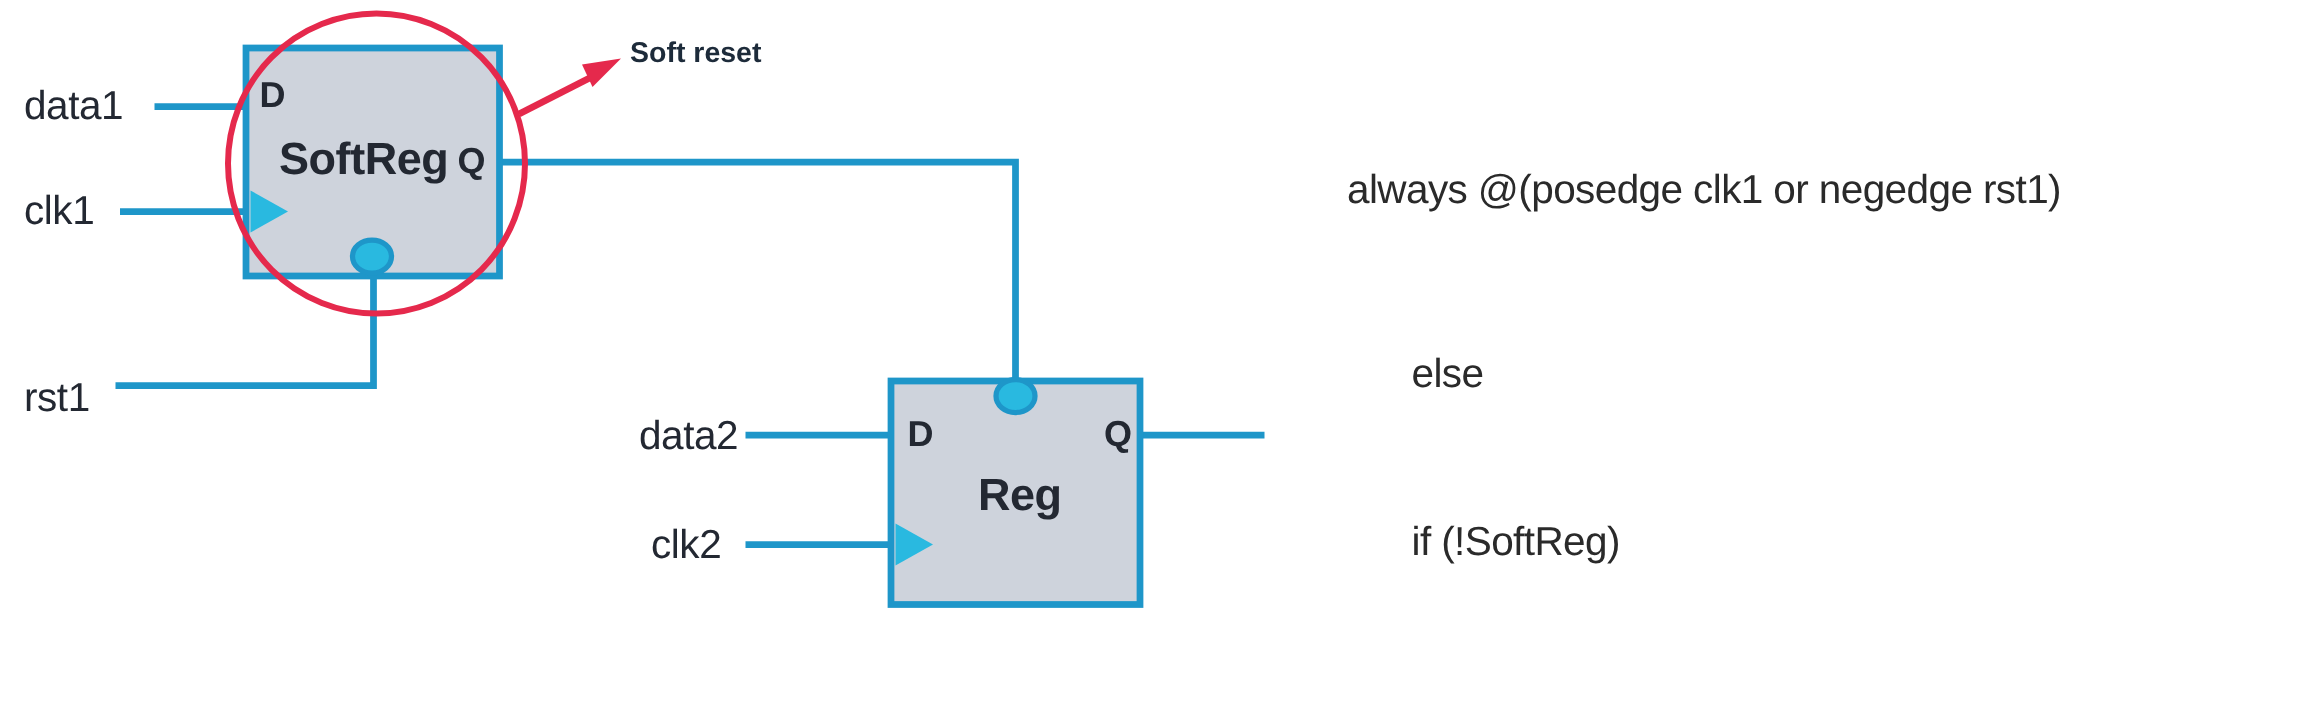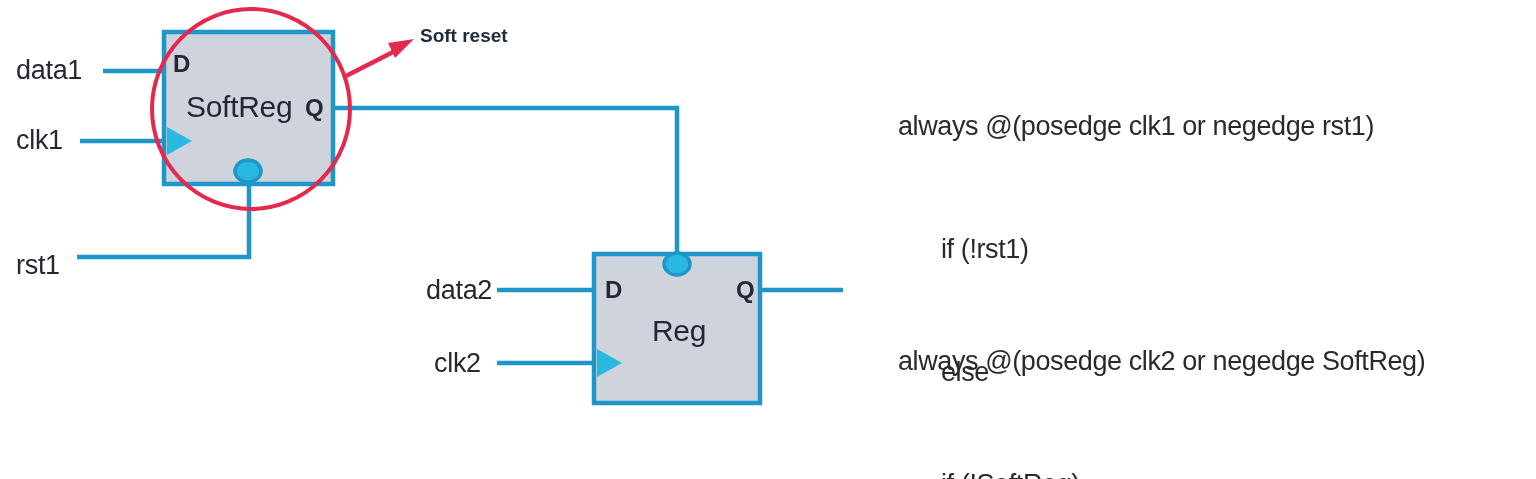--- a/index.html
+++ b/index.html
@@ -4,21 +4,21 @@
 <style>
   html,body{margin:0;padding:0;background:#ffffff;}
   .canvas{
     position:relative;width:1536px;height:479px;background:#ffffff;
     font-family:"Liberation Sans", sans-serif;overflow:hidden;
   }
   .canvas svg{position:absolute;left:0;top:0;}
   .lbl{position:absolute;white-space:nowrap;color:#232832;}
   .sig{font-size:27px;font-weight:normal;letter-spacing:-0.3px;}
   .pin{font-size:24px;font-weight:600;}
-  .blockname{font-size:30px;font-weight:normal;letter-spacing:-0.3px;}
+  .blockname{font-size:30px;font-weight:bold;letter-spacing:-0.3px;}
   .callout{font-size:19px;font-weight:bold;color:#1d2b3a;}
   .code{
     position:absolute;left:898px;color:#2a2a2a;font-size:27px;
     letter-spacing:-0.4px;line-height:41px;white-space:pre;
   }
   .cl{height:41px;}
   .i1{padding-left:43px;}
   .i2{padding-left:81px;}
 </style>
 </head>
@@ -60,26 +60,24 @@
   <div class="lbl pin" style="left:305px;top:94px">Q</div>
 
   <div class="lbl sig" style="left:426px;top:275px">data2</div>
   <div class="lbl sig" style="left:434px;top:348px">clk2</div>
   <div class="lbl pin" style="left:605px;top:276px">D</div>
   <div class="lbl pin" style="left:736px;top:276px">Q</div>
   <div class="lbl blockname" style="left:652px;top:314px">Reg</div>
 
   <div class="code" style="top:24px">
     <div class="cl">always @(posedge clk1 or negedge rst1)</div>
-    <div class="cl i1">if (!rst1)</div>
     <div class="cl i1">else</div>
     
   </div>
 
   <div class="code" style="top:259px">
-    <div class="cl">always @(posedge clk2 or negedge SoftReg)</div>
     <div class="cl i1">if (!SoftReg)</div>
     
     
     
   </div>
 
 </div>
 
 </body></html>

